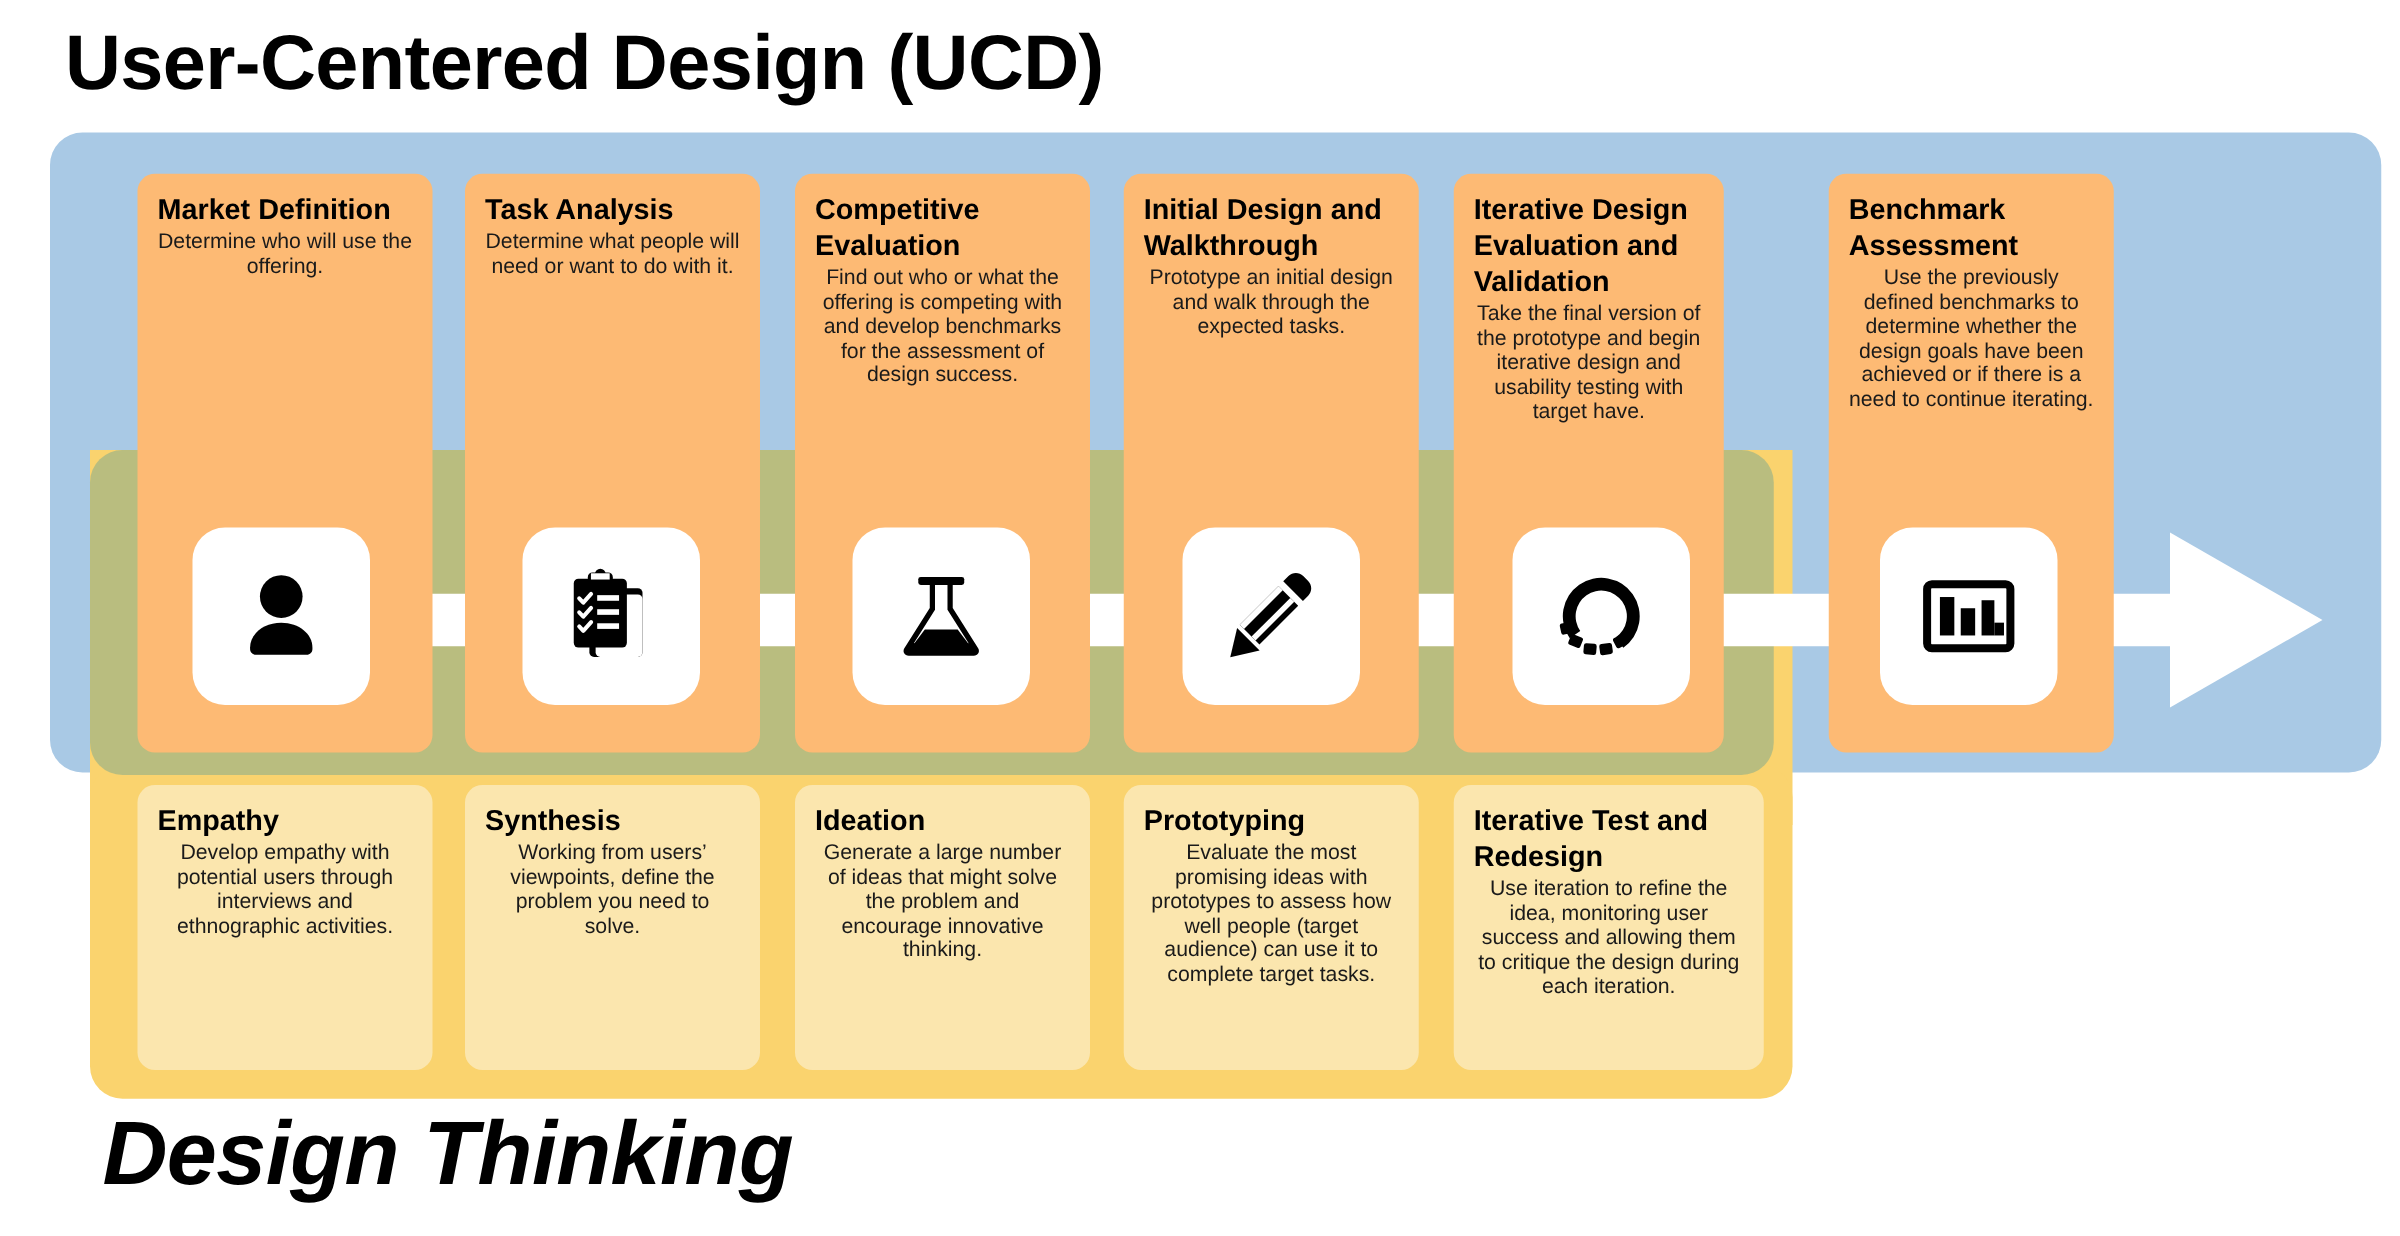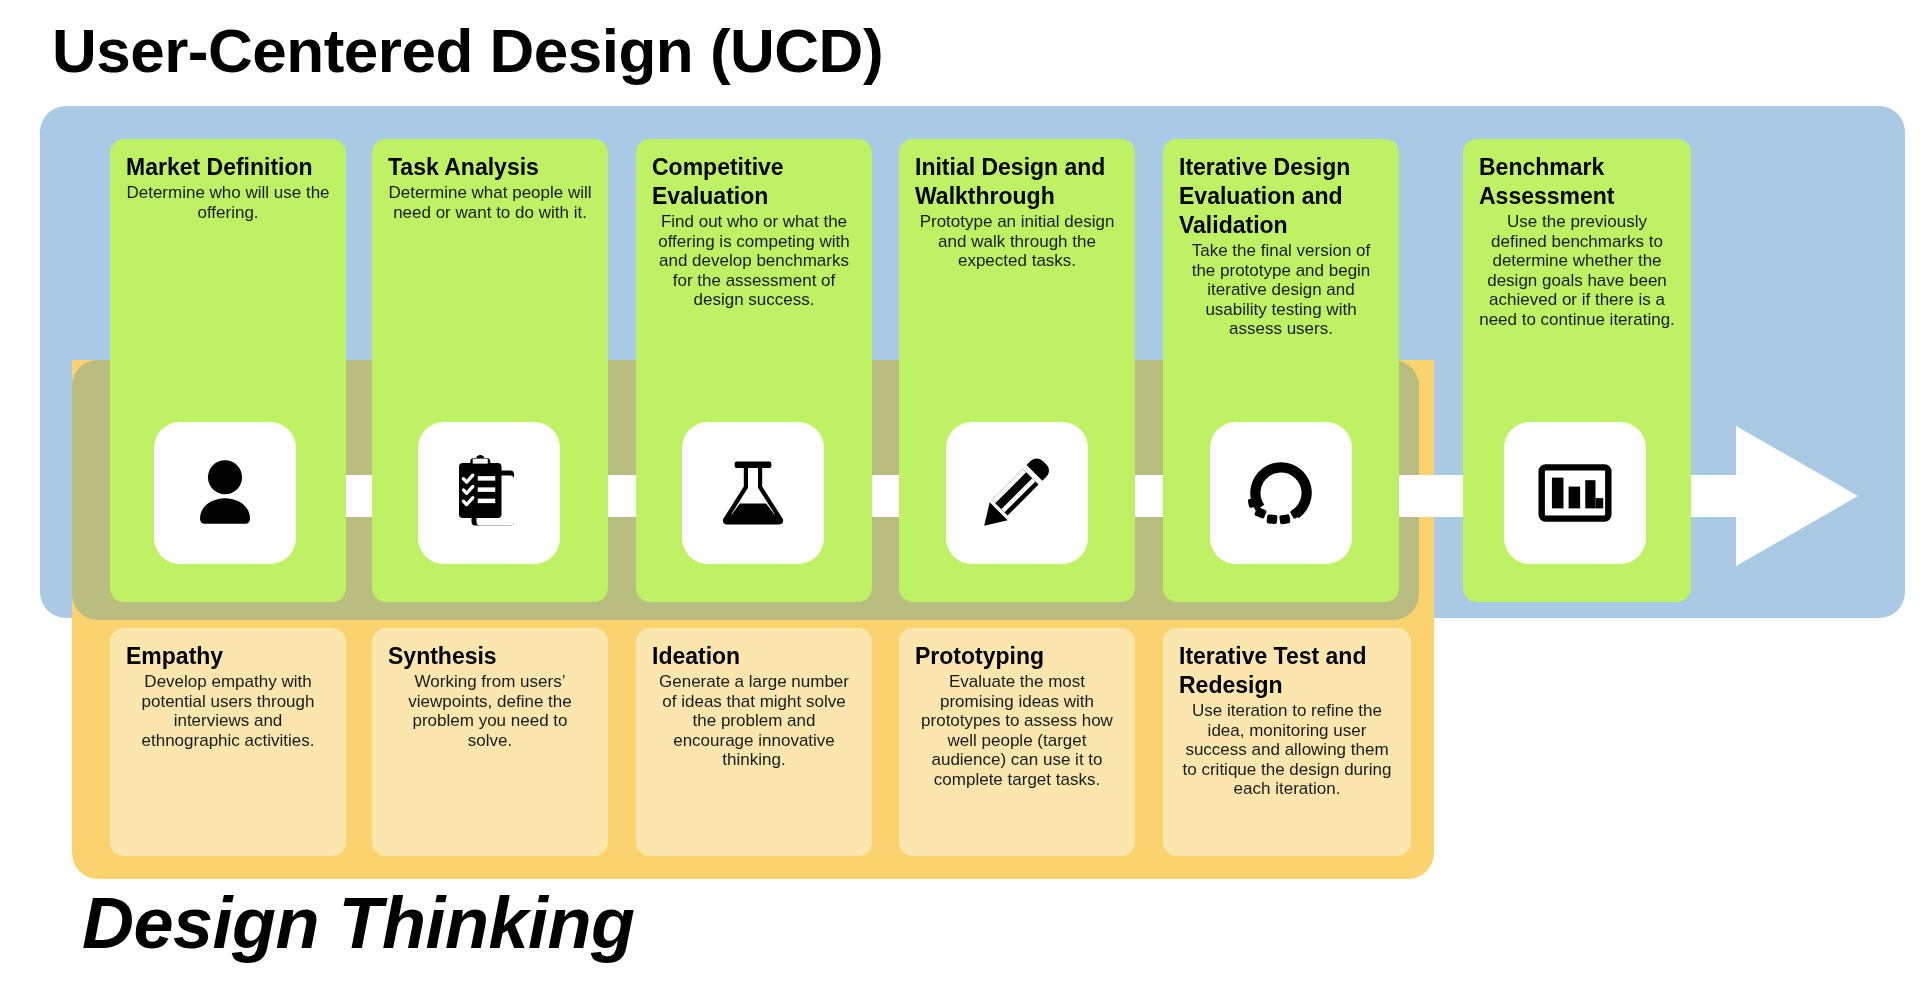--- a/index.html
+++ b/index.html
@@ -93,21 +93,21 @@
 
   .card {
     position: absolute;
     left: 0;
     border-radius: 14px;
     padding: 14px 16px 10px 16px;
   }
   .card-top {
     top: 139px;
     height: 463px;
-    background: #bef264;
+    background: #fdba74;
   }
   .card-bot {
     top: 628px;
     height: 228px;
     background: #fbe6ae;
   }
 
   .card-title {
     font-size: 23px;
     font-weight: bold;
@@ -211,23 +211,23 @@
       <div class="card-title">Initial Design and Walkthrough</div>
       <div class="card-body">Prototype an initial design and walk through the expected tasks.</div>
     </div>
     <div class="card card-bot" style="width:236px">
       <div class="card-title">Prototyping</div>
       <div class="card-body">Evaluate the most promising ideas with prototypes to assess how well people (target audience) can use it to complete target tasks.</div>
     </div>
   </div>
 
   <div class="col" style="left:1163px">
-    <div class="card card-top" style="width:236px">
+    <div class="card card-top" style="width:216px">
       <div class="card-title">Iterative Design Evaluation and Validation</div>
-      <div class="card-body">Take the final version of the prototype and begin iterative design and usability testing with assess users.</div>
+      <div class="card-body">Take the final version of the prototype and begin iterative design and usability testing with target have.</div>
     </div>
     <div class="card card-bot" style="width:248px">
       <div class="card-title">Iterative Test and Redesign</div>
       <div class="card-body">Use iteration to refine the idea, monitoring user success and allowing them to critique the design during each iteration.</div>
     </div>
   </div>
 
   <div class="col" style="left:1463px">
     <div class="card card-top" style="width:228px">
       <div class="card-title">Benchmark Assessment</div>

